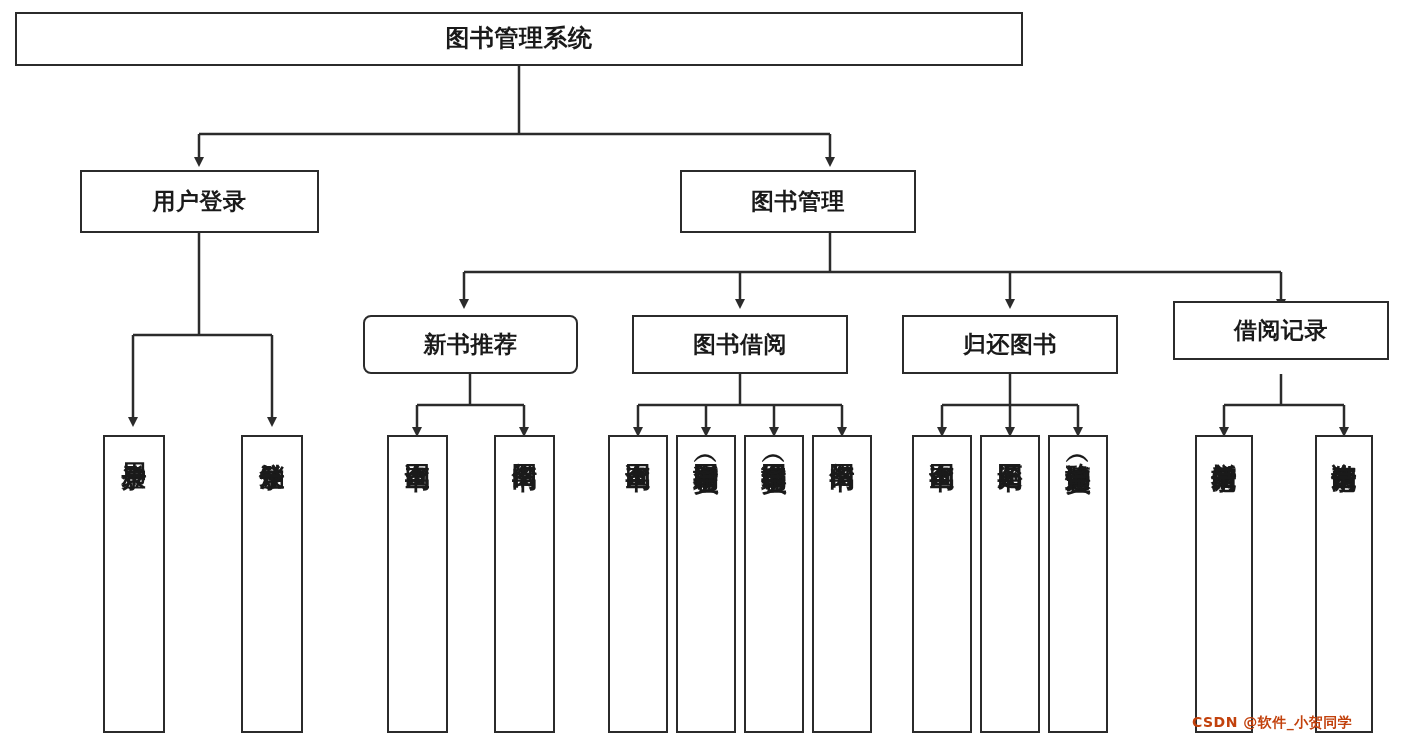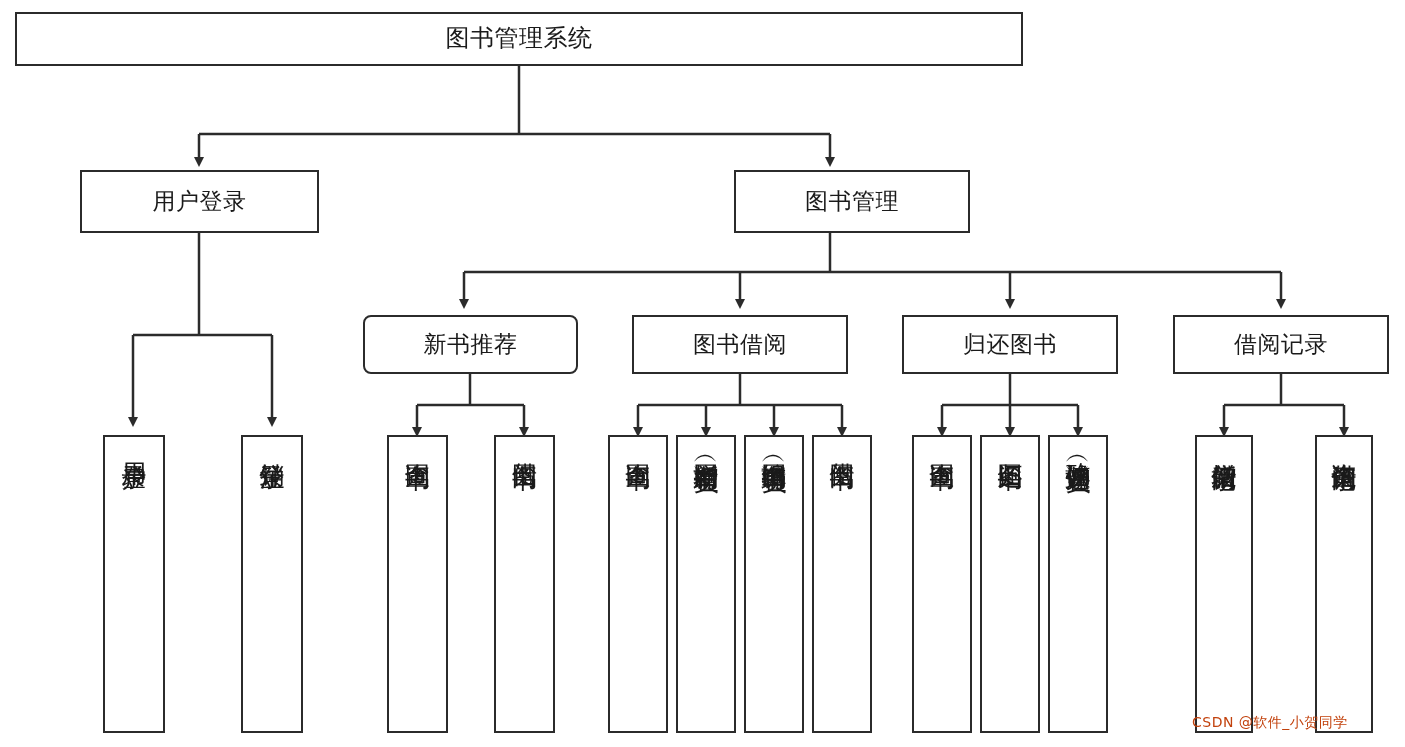--- a/index.html
+++ b/index.html
@@ -9,20 +9,21 @@
   }
   body {
     font-family: "DejaVu Sans", "Liberation Sans", sans-serif;
   }
   #canvas {
     position: relative;
     width: 1405px;
     height: 747px;
     background: #ffffff;
     overflow: hidden;
+    font-weight: bold;
   }
   #wires {
     position: absolute;
     left: 0;
     top: 0;
     width: 1405px;
     height: 747px;
     pointer-events: none;
   }
   .node {
@@ -125,34 +126,34 @@
     </g>
   </svg>
 
   <div class="node h-node root" style="left:15px; top:12px; width:1008px; height:54px;">
     <span class="lbl">图书管理系统</span>
   </div>
 
   <div class="node h-node" style="left:80px; top:170px; width:239px; height:63px;">
     <span class="lbl">用户登录</span>
   </div>
-  <div class="node h-node" style="left:734px; top:170px; width:236px; height:63px;justify-content:center;">
+  <div class="node h-node" style="left:680px; top:170px; width:236px; height:63px;justify-content:center;">
     <span class="lbl">图书管理</span>
   </div>
 
   <div class="node h-node" style="left:363px; top:315px; width:215px; height:59px;border-radius:8px;">
     <span class="lbl">新书推荐</span>
   </div>
   <div class="node h-node" style="left:632px; top:315px; width:216px; height:59px;">
     <span class="lbl">图书借阅</span>
   </div>
   <div class="node h-node" style="left:902px; top:315px; width:216px; height:59px;">
     <span class="lbl">归还图书</span>
   </div>
-  <div class="node h-node" style="left:1173px; top:315px; width:216px; height:59px;">
+  <div class="node h-node" style="left:1173px; top:301px; width:216px; height:59px;">
     <span class="lbl">借阅记录</span>
   </div>
 
   <div class="node v-node" style="left:103px; top:435px; width:62px; height:298px;">
     <span class="lbl">用户登录</span>
   </div>
   <div class="node v-node" style="left:241px; top:435px; width:62px; height:298px;">
     <span class="lbl">注销登录</span>
   </div>
 

